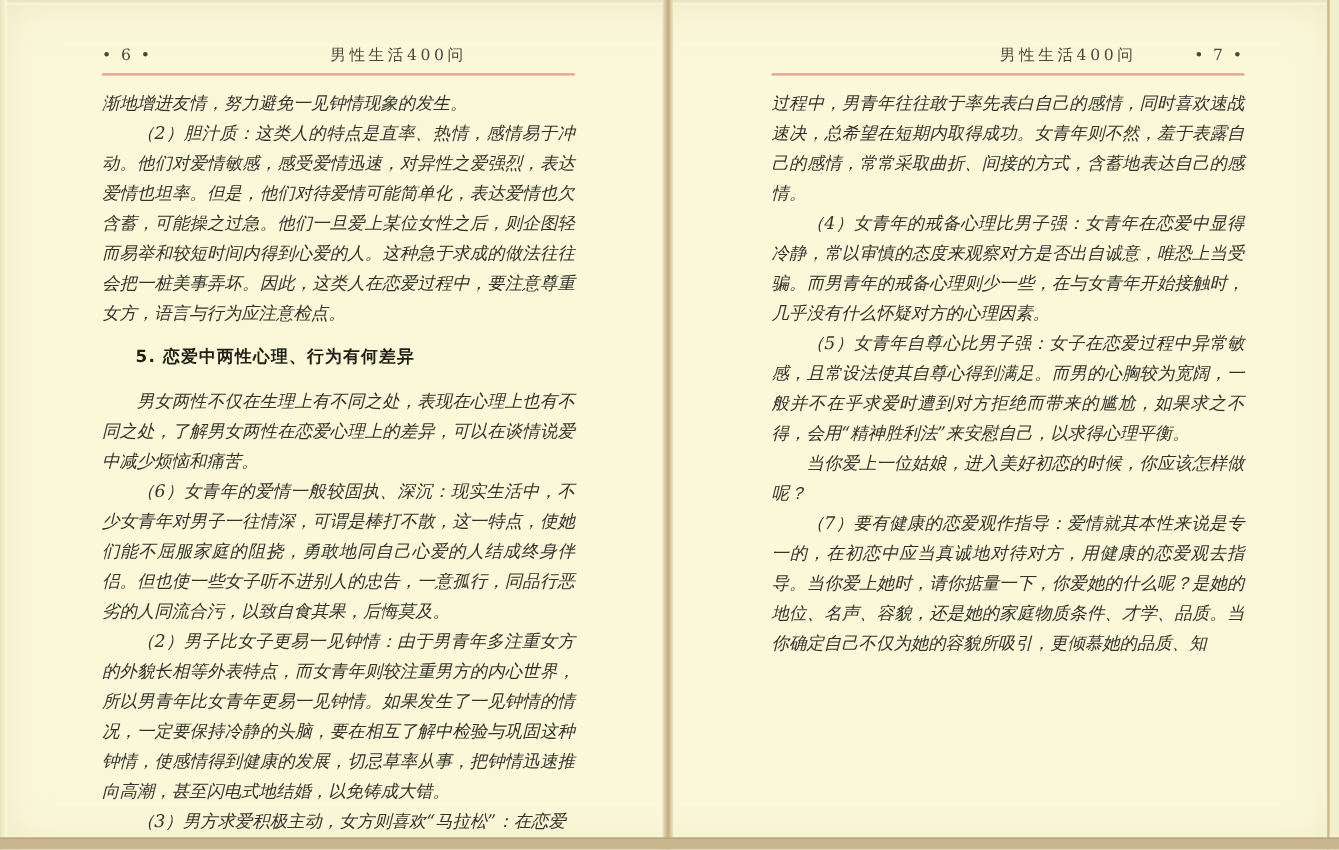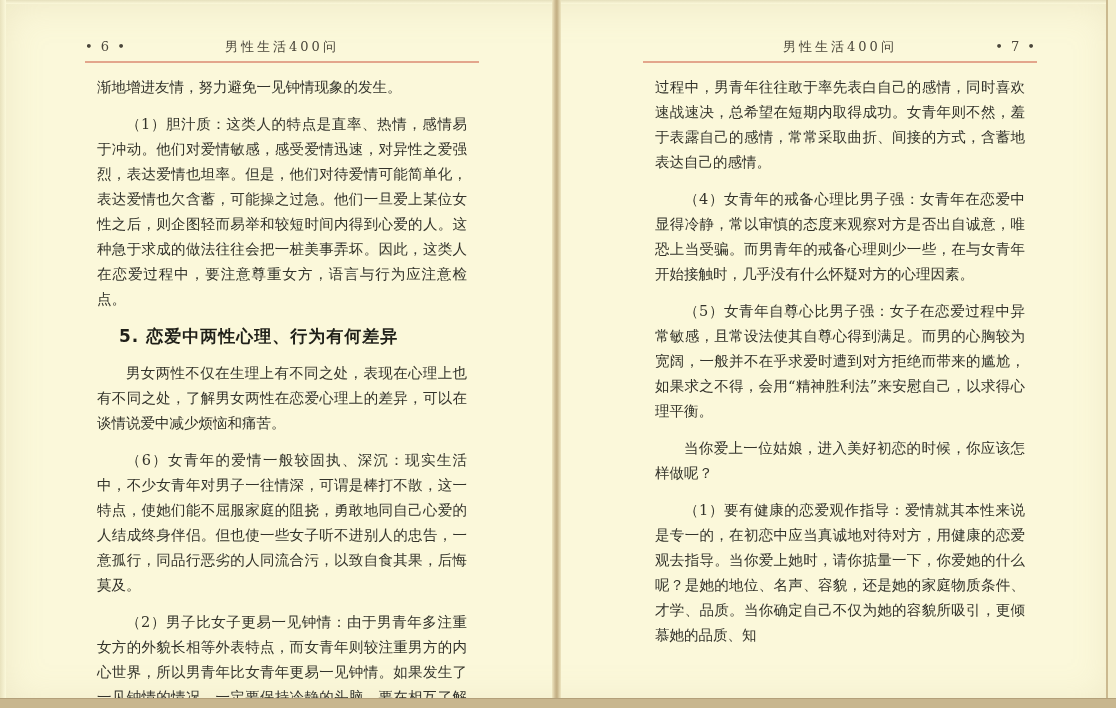--- a/index.html
+++ b/index.html
@@ -61,44 +61,45 @@
 
   .page-header {
     display: flex;
     align-items: baseline;
     font-size: 13px;
     color: #4a463a;
     line-height: 18px;
     padding-bottom: 5px;
   }
   .page-header .pagenum  { width: 90px; letter-spacing: 2px; white-space: nowrap; }
-  .page-header .running  { flex: 1; text-align: center; letter-spacing: 3px; white-space: nowrap; }
+  .page-header .running  { flex: 1; text-align: right; letter-spacing: 3px; white-space: nowrap; }
   .page-header .edge-slot { width: 90px; }
   .page-right .page-header .pagenum { text-align: right; }
 
   .rule {
     height: 2px;
     background: #e3a68c;
     margin-bottom: 12px;
   }
 
   .bodytext {
     font-size: 14.5px;
     line-height: 25px;
     color: #33332b;
     text-align: justify;
   }
   .bodytext p {
-    margin: 12px;
+    margin: 0;
     text-indent: 2em;
+    font-style: italic;
   }
   .bodytext p.cont { text-indent: 0; }
   .bodytext h3.heading {
     font-family: "DejaVu Sans", "Liberation Sans", sans-serif;
-    font-size: 17px;
+    font-size: 14px;
     font-weight: bold;
     color: #1f1f18;
     margin: 11px 0 12px 0;
     text-indent: 2em;
     text-align: left;
     letter-spacing: 1px;
   }
 </style>
 </head>
 <body>
@@ -110,21 +111,21 @@
   <div class="page page-left">
     <div class="col">
       <div class="page-header">
         <span class="pagenum">• 6 •</span>
         <span class="running">男性生活400问</span>
         <span class="edge-slot"></span>
       </div>
       <div class="rule"></div>
       <div class="bodytext">
         <p class="cont">渐地增进友情，努力避免一见钟情现象的发生。</p>
-        <p>（1）胆汁质：这类人的特点是直率、热情，感情易于冲动。他们对爱情敏感，感受爱情迅速，对异性之爱强烈，表达爱情也坦率。但是，他们对待爱情可能简单化，表达爱情也欠含蓄，可能操之过急。他们一旦爱上某位女性之后，则企图轻而易举和较短时间内得到心爱的人。这种急于求成的做法往往会把一桩美事弄坏。因此，这类人在恋爱过程中，要注意尊重女方，语言与行为应注意检点。</p>
+        <p>（2）胆汁质：这类人的特点是直率、热情，感情易于冲动。他们对爱情敏感，感受爱情迅速，对异性之爱强烈，表达爱情也坦率。但是，他们对待爱情可能简单化，表达爱情也欠含蓄，可能操之过急。他们一旦爱上某位女性之后，则企图轻而易举和较短时间内得到心爱的人。这种急于求成的做法往往会把一桩美事弄坏。因此，这类人在恋爱过程中，要注意尊重女方，语言与行为应注意检点。</p>
         <h3 class="heading">5. 恋爱中两性心理、行为有何差异</h3>
         <p>男女两性不仅在生理上有不同之处，表现在心理上也有不同之处，了解男女两性在恋爱心理上的差异，可以在谈情说爱中减少烦恼和痛苦。</p>
         <p>（6）女青年的爱情一般较固执、深沉：现实生活中，不少女青年对男子一往情深，可谓是棒打不散，这一特点，使她们能不屈服家庭的阻挠，勇敢地同自己心爱的人结成终身伴侣。但也使一些女子听不进别人的忠告，一意孤行，同品行恶劣的人同流合污，以致自食其果，后悔莫及。</p>
         <p>（2）男子比女子更易一见钟情：由于男青年多注重女方的外貌长相等外表特点，而女青年则较注重男方的内心世界，所以男青年比女青年更易一见钟情。如果发生了一见钟情的情况，一定要保持冷静的头脑，要在相互了解中检验与巩固这种钟情，使感情得到健康的发展，切忌草率从事，把钟情迅速推向高潮，甚至闪电式地结婚，以免铸成大错。</p>
         <p>（3）男方求爱积极主动，女方则喜欢“马拉松”：在恋爱</p>
       </div>
     </div>
   </div>
 
   <div class="gutter"></div>
@@ -135,20 +136,20 @@
         <span class="edge-slot"></span>
         <span class="running">男性生活400问</span>
         <span class="pagenum">• 7 •</span>
       </div>
       <div class="rule"></div>
       <div class="bodytext">
         <p class="cont">过程中，男青年往往敢于率先表白自己的感情，同时喜欢速战速决，总希望在短期内取得成功。女青年则不然，羞于表露自己的感情，常常采取曲折、间接的方式，含蓄地表达自己的感情。</p>
         <p>（4）女青年的戒备心理比男子强：女青年在恋爱中显得冷静，常以审慎的态度来观察对方是否出自诚意，唯恐上当受骗。而男青年的戒备心理则少一些，在与女青年开始接触时，几乎没有什么怀疑对方的心理因素。</p>
         <p>（5）女青年自尊心比男子强：女子在恋爱过程中异常敏感，且常设法使其自尊心得到满足。而男的心胸较为宽阔，一般并不在乎求爱时遭到对方拒绝而带来的尴尬，如果求之不得，会用“精神胜利法”来安慰自己，以求得心理平衡。</p>
         <p>当你爱上一位姑娘，进入美好初恋的时候，你应该怎样做呢？</p>
-        <p>（1）要有健康的恋爱观作指导：爱情就其本性来说是专一的，在初恋中应当真诚地对待对方，用健康的恋爱观去指导。当你爱上她时，请你掂量一下，你爱她的什么呢？是她的地位、名声、容貌，还是她的家庭物质条件、才学、品质。当你确定自己不仅为她的容貌所吸引，更倾慕她的品质、知</p>
+        <p>（7）要有健康的恋爱观作指导：爱情就其本性来说是专一的，在初恋中应当真诚地对待对方，用健康的恋爱观去指导。当你爱上她时，请你掂量一下，你爱她的什么呢？是她的地位、名声、容貌，还是她的家庭物质条件、才学、品质。当你确定自己不仅为她的容貌所吸引，更倾慕她的品质、知</p>
       </div>
     </div>
   </div>
 
   <div class="right-edge"></div>
   <div class="bottom-edge"></div>
 </div>
 
 </body></html>

